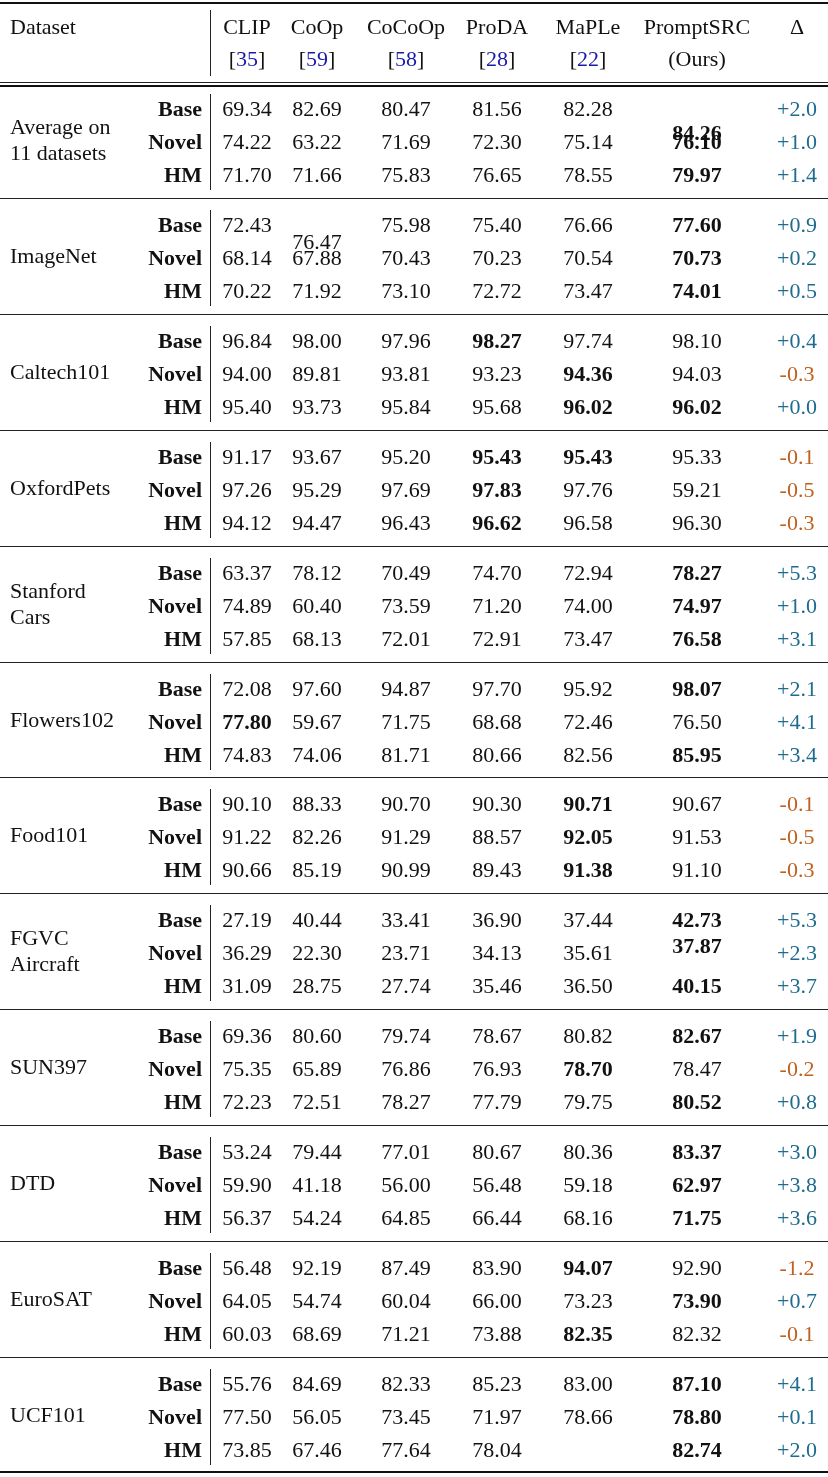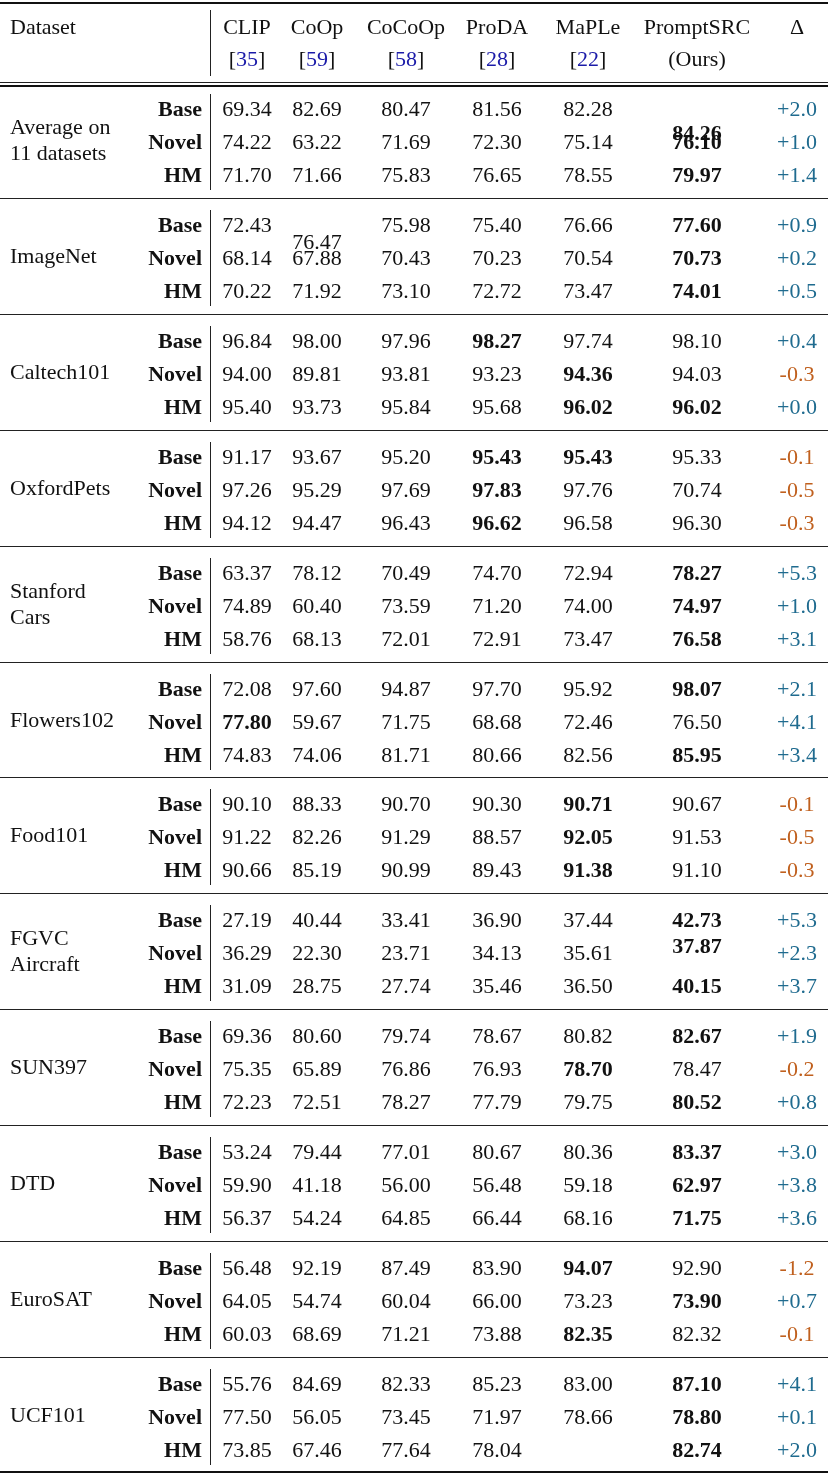--- a/index.html
+++ b/index.html
@@ -148,21 +148,21 @@
 <span class="cell c b" style="left: 497px; top: 443.7px;">95.43</span>
 <span class="cell c b" style="left: 588px; top: 443.7px;">95.43</span>
 <span class="cell c" style="left: 697px; top: 443.7px;">95.33</span>
 <span class="cell c neg" style="left: 797px; top: 443.7px;">-0.1</span>
 <span class="cell r" style="left: 202px; top: 476.7px;">Novel</span>
 <span class="cell c" style="left: 247px; top: 476.7px;">97.26</span>
 <span class="cell c" style="left: 317px; top: 476.7px;">95.29</span>
 <span class="cell c" style="left: 406px; top: 476.7px;">97.69</span>
 <span class="cell c b" style="left: 497px; top: 476.7px;">97.83</span>
 <span class="cell c" style="left: 588px; top: 476.7px;">97.76</span>
-<span class="cell c" style="left: 697px; top: 476.7px;">70.74</span>
+<span class="cell c" style="left: 697px; top: 476.7px;">59.21</span>
 <span class="cell c neg" style="left: 797px; top: 476.7px;">-0.5</span>
 <span class="cell r" style="left: 202px; top: 509.7px;">HM</span>
 <span class="cell c" style="left: 247px; top: 509.7px;">94.12</span>
 <span class="cell c" style="left: 317px; top: 509.7px;">94.47</span>
 <span class="cell c" style="left: 406px; top: 509.7px;">96.43</span>
 <span class="cell c b" style="left: 497px; top: 509.7px;">96.62</span>
 <span class="cell c" style="left: 588px; top: 509.7px;">96.58</span>
 <span class="cell c" style="left: 697px; top: 509.7px;">96.30</span>
 <span class="cell c neg" style="left: 797px; top: 509.7px;">-0.3</span>
 <div class="rule thin" style="top: 545.6px;"></div>
@@ -181,21 +181,21 @@
 <span class="cell c pos" style="left: 797px; top: 559.6px;">+5.3</span>
 <span class="cell r" style="left: 202px; top: 592.6px;">Novel</span>
 <span class="cell c" style="left: 247px; top: 592.6px;">74.89</span>
 <span class="cell c" style="left: 317px; top: 592.6px;">60.40</span>
 <span class="cell c" style="left: 406px; top: 592.6px; text-align: right;">73.59</span>
 <span class="cell c" style="left: 497px; top: 592.6px;">71.20</span>
 <span class="cell c" style="left: 588px; top: 592.6px;">74.00</span>
 <span class="cell c b" style="left: 697px; top: 592.6px;">74.97</span>
 <span class="cell c pos" style="left: 797px; top: 592.6px;">+1.0</span>
 <span class="cell r" style="left: 202px; top: 625.6px;">HM</span>
-<span class="cell c" style="left: 247px; top: 625.6px;">58.76</span>
+<span class="cell c" style="left: 247px; top: 625.6px;">57.85</span>
 <span class="cell c" style="left: 317px; top: 625.6px;">68.13</span>
 <span class="cell c" style="left: 406px; top: 625.6px;">72.01</span>
 <span class="cell c" style="left: 497px; top: 625.6px;">72.91</span>
 <span class="cell c" style="left: 588px; top: 625.6px;">73.47</span>
 <span class="cell c b" style="left: 697px; top: 625.6px;">76.58</span>
 <span class="cell c pos" style="left: 797px; top: 625.6px;">+3.1</span>
 <div class="rule thin" style="top: 661.5px;"></div>
 <div class="vline" style="top: 673.5px; height: 96px;"></div>
 <div class="ds" style="top: 706.5px;">
     <div>Flowers102</div>

